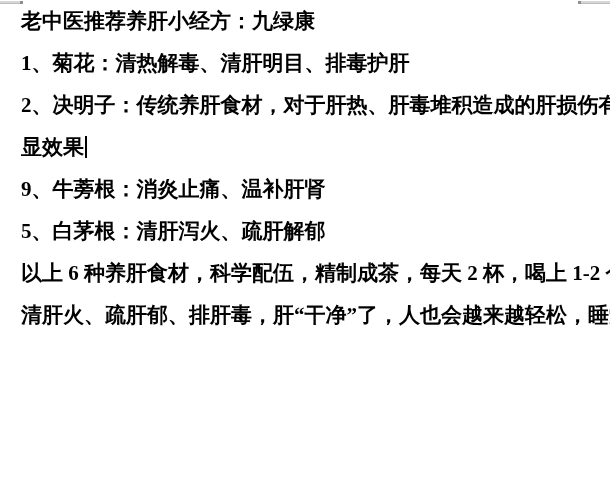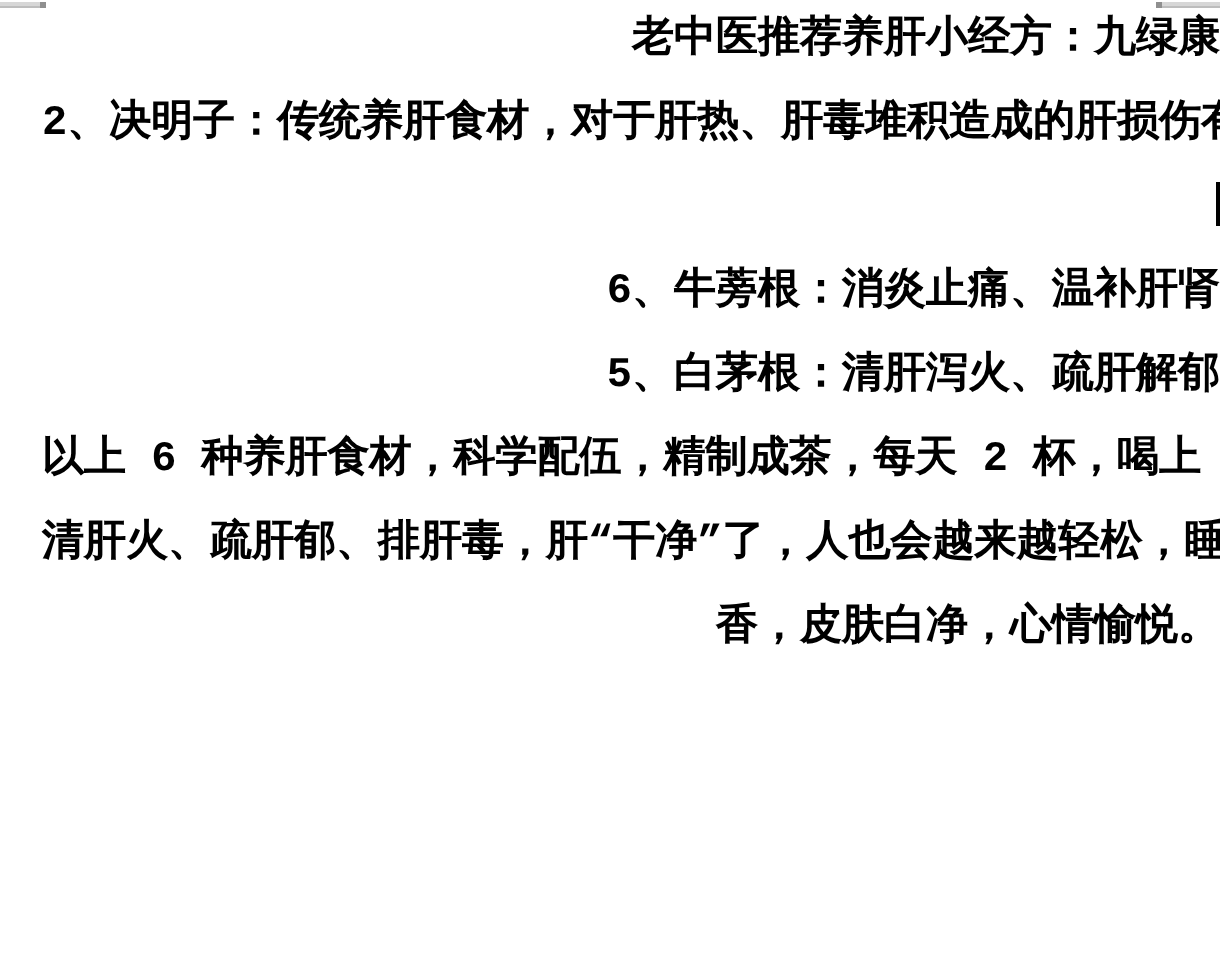--- a/index.html
+++ b/index.html
@@ -6,22 +6,21 @@
     margin: 0;
     padding: 0;
     background: #ffffff;
   }
   .screen {
     position: relative;
     width: 610px;
     height: 477px;
     background: var(--page-bg, #ffffff);
     overflow: hidden;
-    font-family: Liberation Mono, monospace;
-    text-align: right;
+    font-family: Liberation Serif, serif;
   }
   
   .ruler-frag {
     position: absolute;
     top: 1px;
     height: 3px;
     background: var(--ruler-color, #d7d7d7);
     border-bottom: 1px solid #bdbdbd;
     box-sizing: border-box;
   }
@@ -68,22 +67,22 @@
 
   <div class="ruler-frag left">
     <span class="ruler-tick"></span>
   </div>
   <div class="ruler-frag right">
     <span class="ruler-tick"></span>
   </div>
 
   <div class="content">
     <div class="line"><span>老中医推荐养肝小经方：九绿康</span></div>
+    <div class="line"><span>1、菊花：清热解毒、清肝明目、排毒护肝</span></div>
     <div class="line"><span>2、决明子：传统养肝食材，对于肝热、肝毒堆积造成的肝损伤有明</span></div>
-    <div class="line"><span class="caret"></span></div>
-    <div class="line"><span>6、牛蒡根：消炎止痛、温补肝肾</span></div>
+    <div class="line"><span>显效果</span><span class="caret"></span></div>
+    <div class="line"><span>9、牛蒡根：消炎止痛、温补肝肾</span></div>
     <div class="line"><span>5、白茅根：清肝泻火、疏肝解郁</span></div>
     <div class="line"><span>以上 6 种养肝食材，科学配伍，精制成茶，每天 2 杯，喝上 1-2 个月，</span></div>
     <div class="line"><span>清肝火、疏肝郁、排肝毒，肝“干净”了，人也会越来越轻松，睡觉</span></div>
-    <div class="line"><span>香，皮肤白净，心情愉悦。</span></div>
   </div>
 
 </div>
 
 </body></html>

